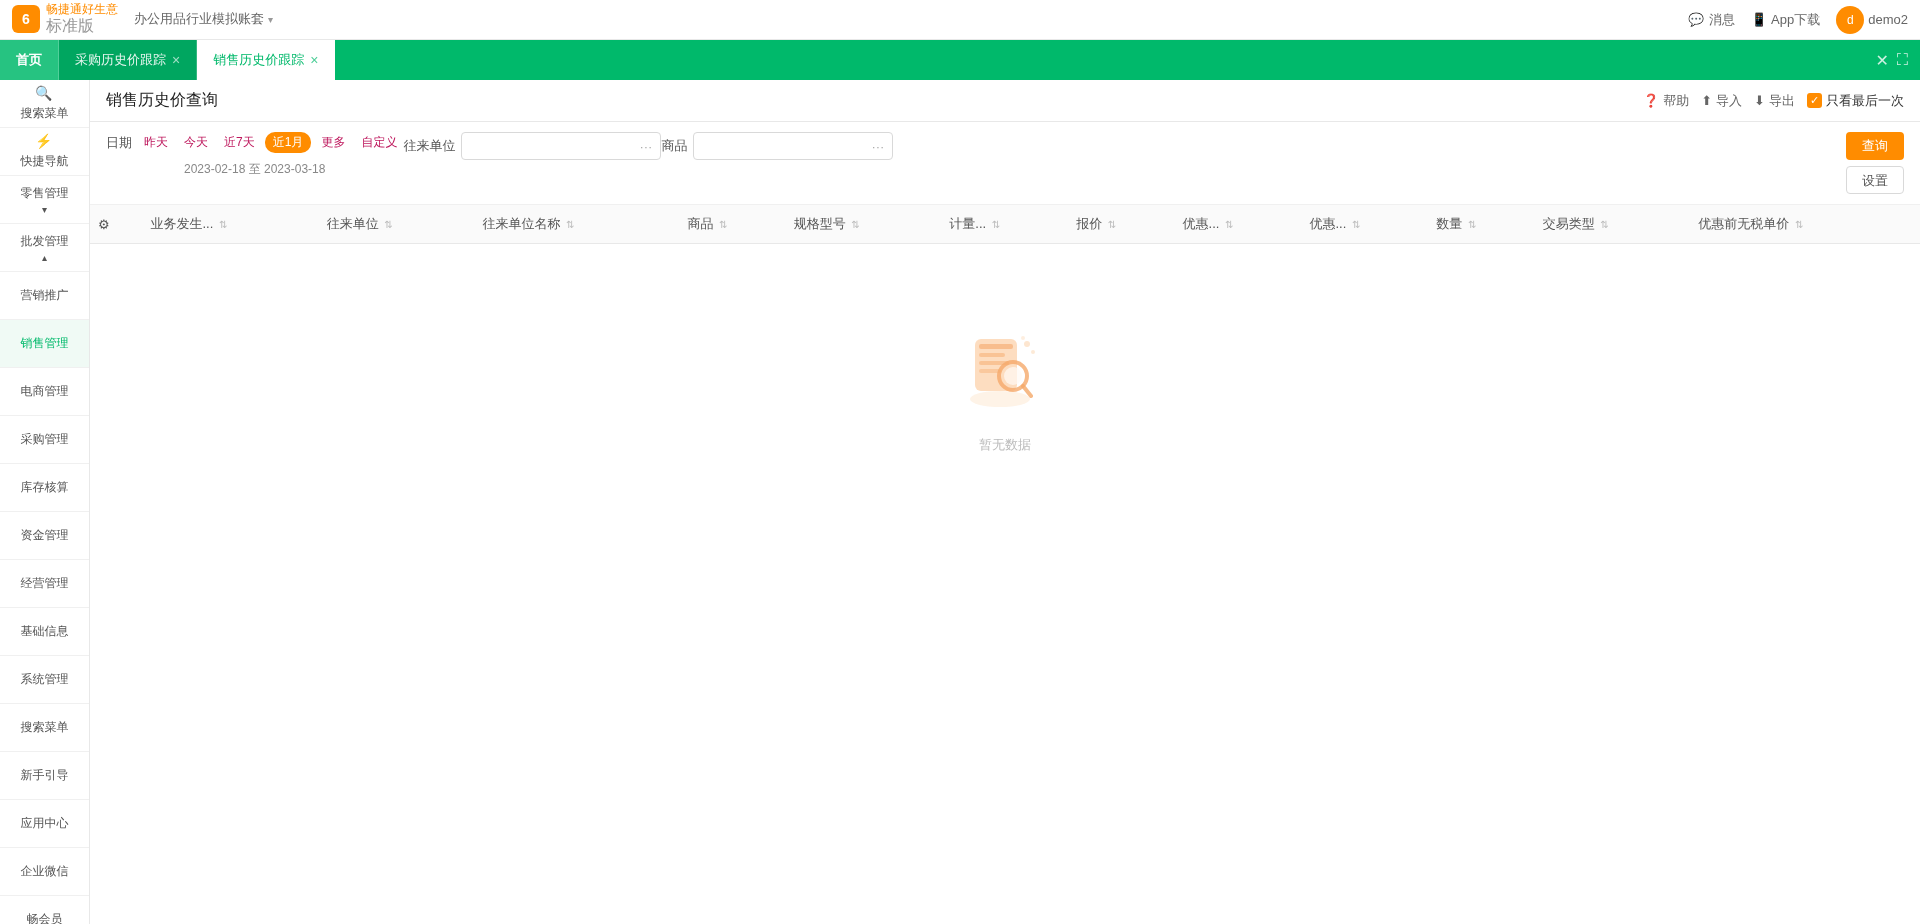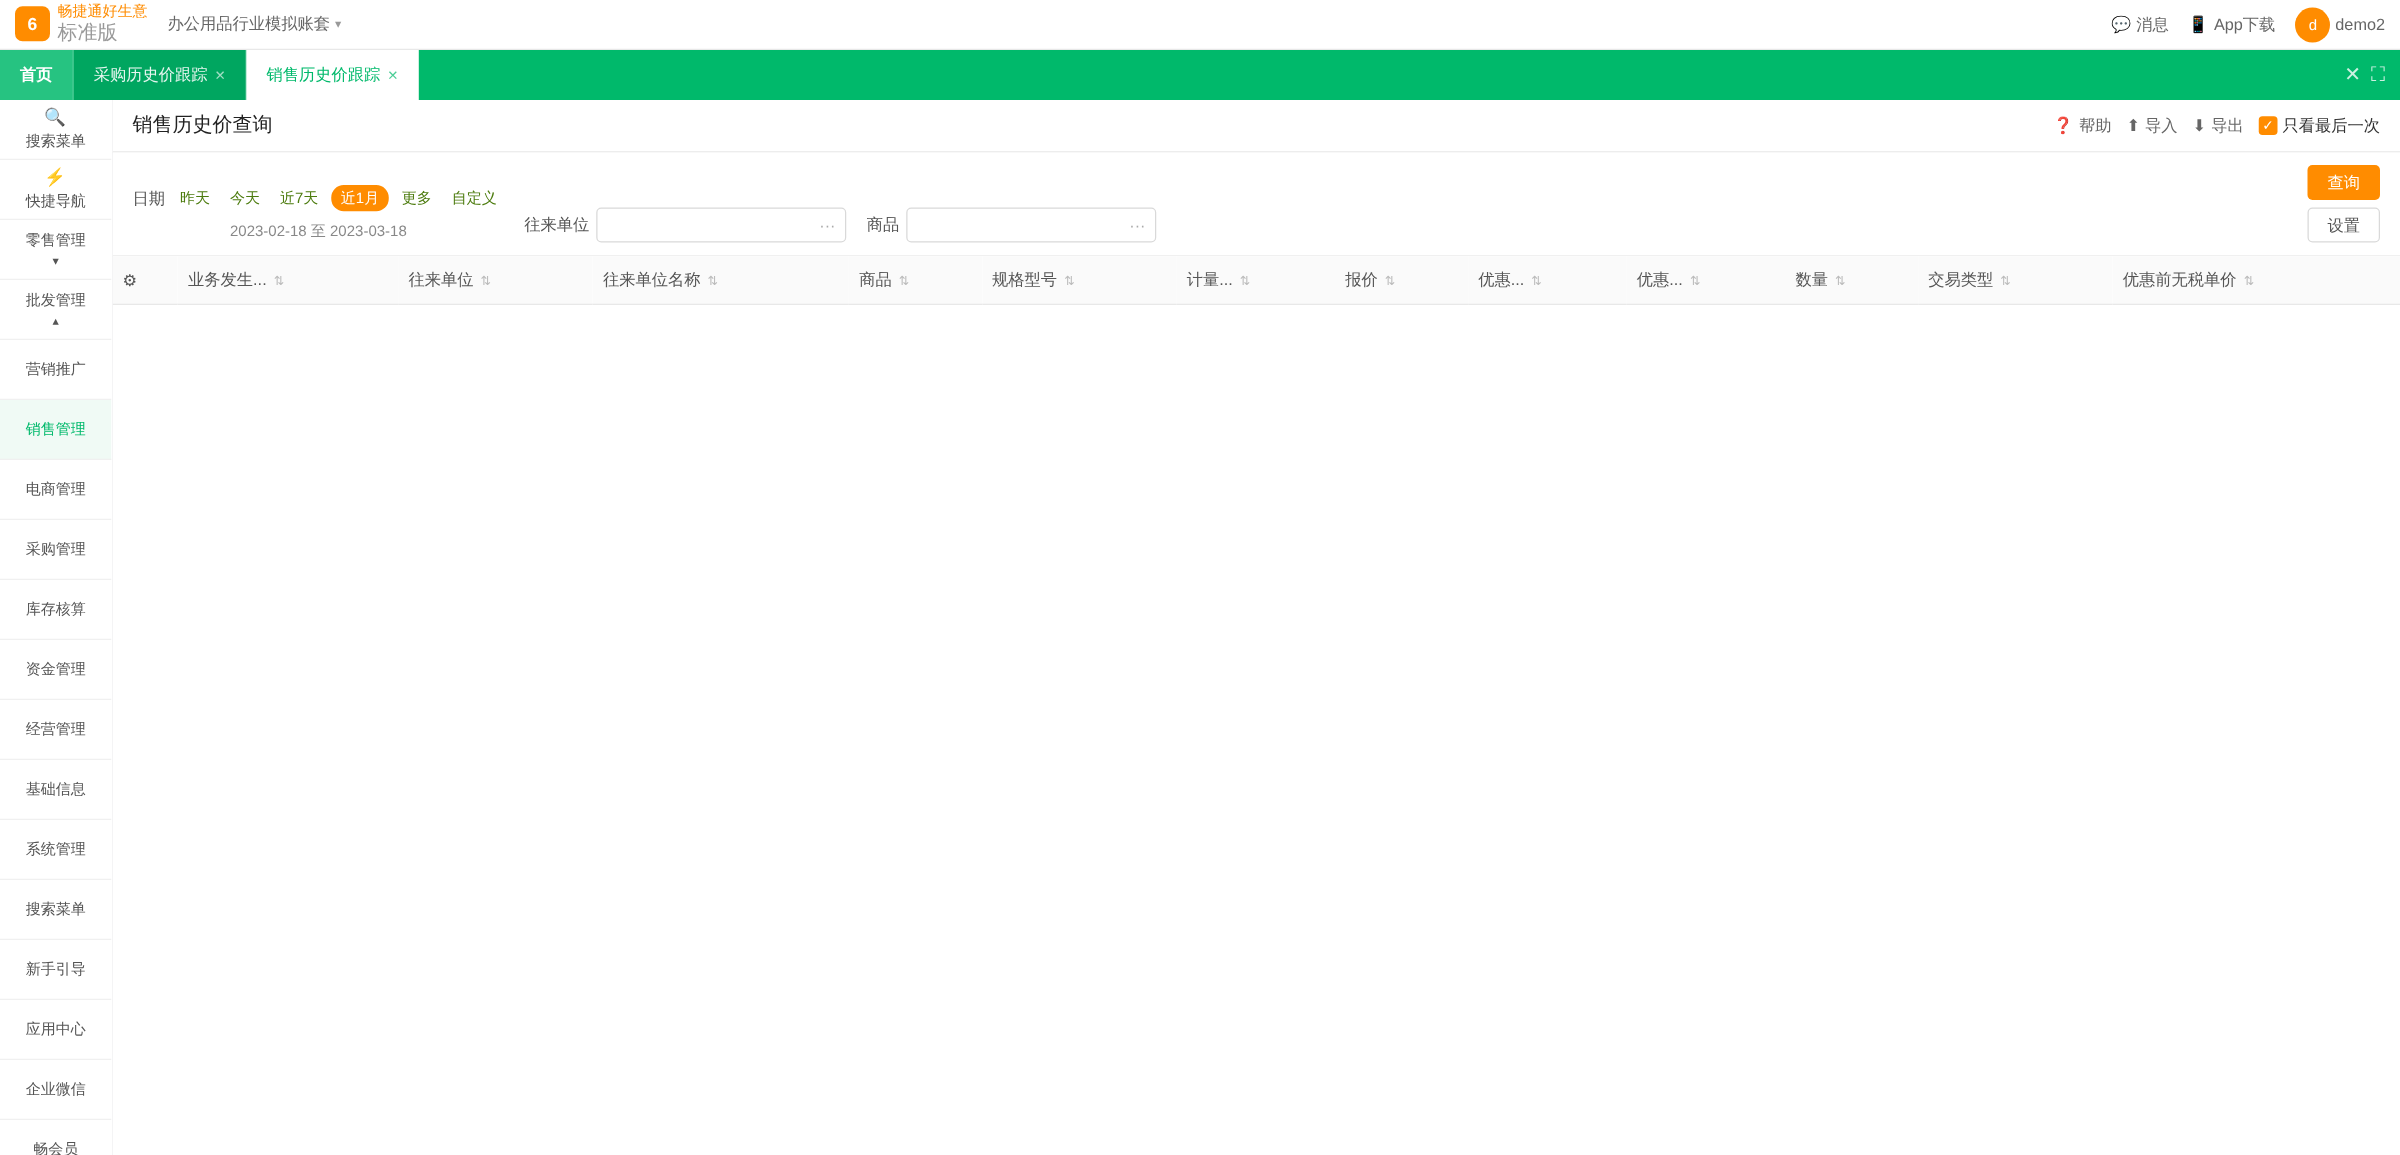--- a/index.html
+++ b/index.html
@@ -104,21 +104,21 @@
       margin-bottom: 10px;
     }
     .page-title { font-size: 16px; font-weight: 400; color: #222; }
     .page-actions { display: flex; align-items: center; gap: 12px; }
     .page-action-btn { display: flex; align-items: center; gap: 4px; font-size: 13px; color: #666; cursor: pointer; }
     .only-last-check { display: flex; align-items: center; gap: 4px; }
     .checkbox-checked { width: 15px; height: 15px; background: #ff8c00; border-radius: 3px; display: flex; align-items: center; justify-content: center; color: white; font-size: 11px; cursor: pointer; }
     .filter-group { display: flex; align-items: center; gap: 6px; }
     .filter-label { font-size: 13px; color: #555; white-space: nowrap; }
     .date-shortcuts { display: flex; align-items: center; gap: 4px; }
-    .date-btn { font-size: 12px; color: #4d7c0f; cursor: pointer; padding: 2px 6px; border-radius: 3px; }
+    .date-btn { font-size: 12px; color: #be185d; cursor: pointer; padding: 2px 6px; border-radius: 3px; }
     .date-btn.active { background: #ff8c00; color: #fff; border-radius: 10px; padding: 2px 8px; }
     .date-range { font-size: 12px; color: #888; margin-top: 2px; }
     .filter-input { border: 1px solid #d9d9d9; border-radius: 4px; padding: 4px 8px; font-size: 13px; color: #333; height: 28px; min-width: 200px; cursor: pointer; display: flex; align-items: center; justify-content: space-between; background: #fff; }
     .filter-input .dots { color: #aaa; }
     .query-btn { background: #ff8c00; color: #fff; border: none; border-radius: 4px; padding: 5px 16px; font-size: 13px; cursor: pointer; height: 28px; white-space: nowrap; }
     .settings-btn { border: 1px solid #d9d9d9; background: #fff; border-radius: 4px; padding: 5px 12px; font-size: 13px; color: #555; cursor: pointer; height: 28px; }
 
     
     .table-container { flex: 1; background: #fff; margin: 0; overflow: auto; }
     .data-table { width: 100%; border-collapse: collapse; font-size: 13px; }
@@ -143,21 +143,21 @@
       justify-content: center;
       padding: 80px 0;
       color: #999;
     }
     .empty-icon { width: 100px; height: 100px; margin-bottom: 12px; position: relative; }
     .empty-text { font-size: 13px; color: #bbb; }
 
     
     .date-filter-col { display: flex; flex-direction: column; }
 
-    .filter-row { display: flex; align-items: flex-end; gap: 16px; padding: 10px 16px 10px; background: #fff; border-bottom: 1px solid #f0f0f0; }
+    .filter-row { display: flex; align-items: flex-start; padding: 10px 16px 10px; background: #fff; border-bottom: 1px solid #f0f0f0; }
     .filter-actions { display: flex; flex-direction: column; gap: 6px; margin-left: auto; }
   </style>
 </head>
 <body>
 
 <div class="top-bar">
   <div class="top-bar-left">
     <div class="logo-area">
       <div class="logo-icon">6</div>
       <div>
@@ -385,16 +385,39 @@
             <th>
               <span>优惠前无税单价</span>
               <span class="sort-icon">⇅</span>
             </th>
           </tr>
         </thead>
         <tbody>
         </tbody>
       </table>
 
+      <div class="empty-state">
+        <div class="empty-icon">
+          <svg width="90" height="90" viewBox="0 0 90 90">
+
+            <ellipse cx="45" cy="75" rx="30" ry="8" fill="#fde8d0" opacity="0.5"></ellipse>
+
+            <rect x="20" y="15" width="42" height="52" rx="6" fill="#fcd5b0" opacity="0.8"></rect>
+            <rect x="24" y="20" width="34" height="5" rx="2" fill="#f5a96a" opacity="0.6"></rect>
+            <rect x="24" y="29" width="26" height="4" rx="2" fill="#f5a96a" opacity="0.5"></rect>
+            <rect x="24" y="37" width="30" height="4" rx="2" fill="#f5a96a" opacity="0.5"></rect>
+            <rect x="24" y="45" width="22" height="4" rx="2" fill="#f5a96a" opacity="0.4"></rect>
+
+            <circle cx="58" cy="52" r="14" fill="none" stroke="#f5a96a" stroke-width="4" opacity="0.8"></circle>
+            <circle cx="58" cy="52" r="9" fill="#fff9f5" opacity="0.7"></circle>
+            <line x1="68" y1="62" x2="76" y2="72" stroke="#f5a96a" stroke-width="4" stroke-linecap="round" opacity="0.8"></line>
+
+            <circle cx="72" cy="20" r="3" fill="#fcd5b0" opacity="0.6"></circle>
+            <circle cx="78" cy="28" r="2" fill="#fcd5b0" opacity="0.5"></circle>
+            <circle cx="68" cy="14" r="2" fill="#fcd5b0" opacity="0.4"></circle>
+          </svg>
+        </div>
+        <span class="empty-text">暂无数据</span>
+      </div>
     </div>
 
   </div>
 </div>
 
 </body></html>

